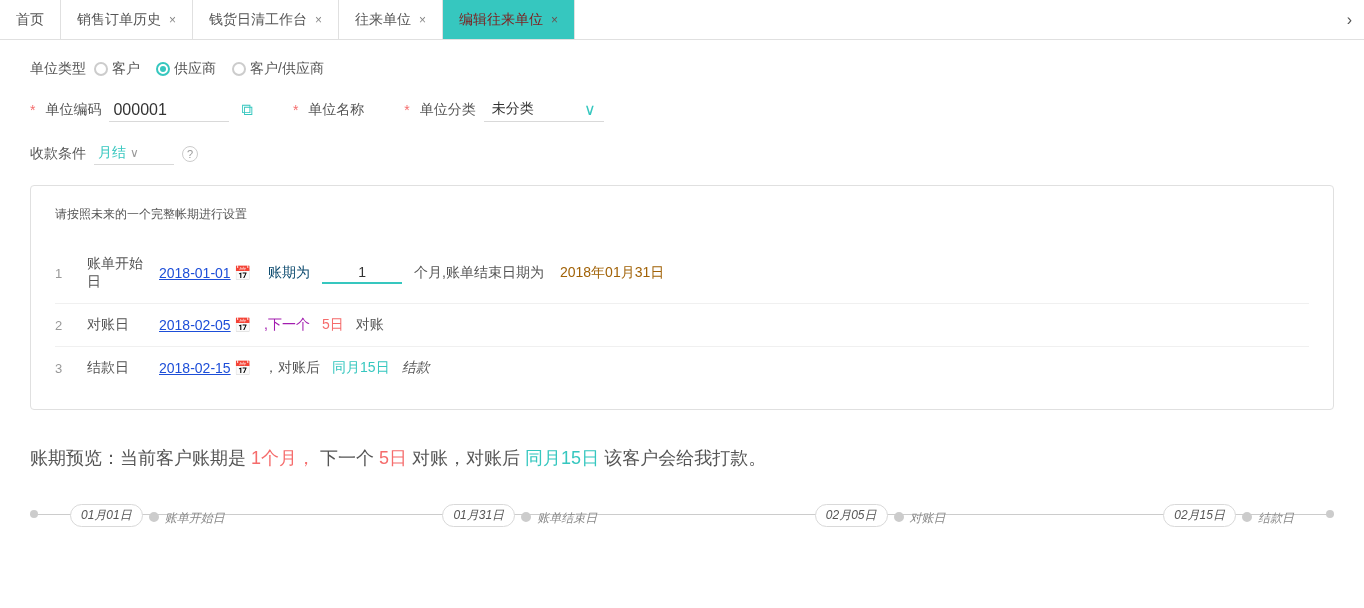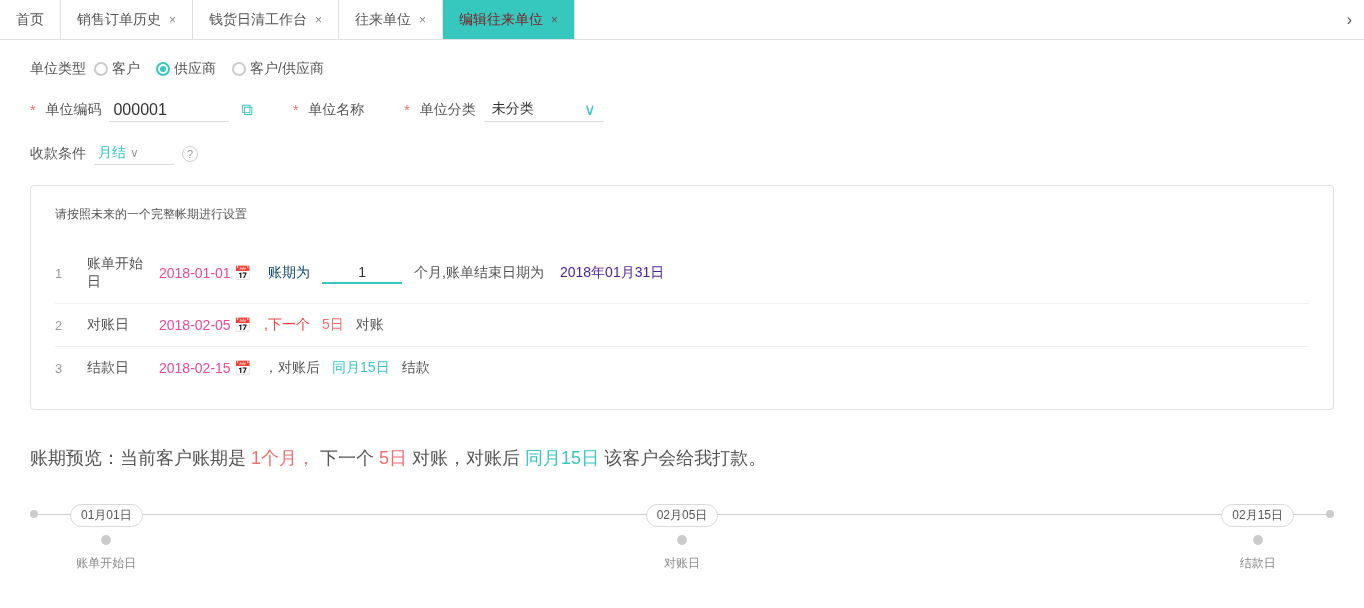--- a/index.html
+++ b/index.html
@@ -173,22 +173,23 @@
     .row-label {
       width: 60px;
       color: #555;
     }
     .date-field {
       display: flex;
       align-items: center;
       gap: 4px;
     }
     .date-value {
-      color: #ec4899;
+      color: #1d4ed8;
       font-size: 14px;
+      text-decoration: underline;
     }
     .calendar-icon {
       color: #36c7bf;
       cursor: pointer;
       font-size: 14px;
     }
 
     .period-input {
       border: none;
       border-bottom: 2px solid #36c7bf;
@@ -227,23 +228,24 @@
     }
     .timeline-nodes {
       display: flex;
       width: 100%;
       justify-content: space-between;
       position: relative;
       z-index: 1;
     }
     .timeline-node {
       display: flex;
-      flex-direction: column;
+      flex-direction: row;
       align-items: center;
       gap: 6px;
+      font-style: italic;
     }
     .node-dot {
       width: 10px; height: 10px;
       border-radius: 50%;
       background: #ccc;
       border: 2px solid #ccc;
     }
     .node-label-box {
       background: #fff;
       border: 1px solid #d9d9d9;
@@ -361,45 +363,45 @@
     <div class="period-row">
       <span class="row-num">1</span>
       <span class="row-label">账单开始日</span>
       <div class="date-field">
         <span class="date-value">2018-01-01</span>
         <span class="calendar-icon">📅</span>
       </div>
       <span style="color:#0c4a6e; margin-left:4px;">账期为</span>
       <input class="period-input" value="1" style="">
       <span style="color:#555;">个月,账单结束日期为</span>
-      <span style="color:#4c1d95; margin-left:4px;">2018年01月31日</span>
+      <span style="color:#a16207; margin-left:4px;">2018年01月31日</span>
     </div>
 
     <div class="period-row">
       <span class="row-num">2</span>
       <span class="row-label">对账日</span>
       <div class="date-field">
         <span class="date-value">2018-02-05</span>
         <span class="calendar-icon">📅</span>
       </div>
-      <span style="color:#ef4444;">,下一个</span>
+      <span style="color:#a21caf;">,下一个</span>
       <span style="color:#f56c6c;">5日</span>
       <span style="color:#555;">对账</span>
     </div>
 
     <div class="period-row">
       <span class="row-num">3</span>
       <span class="row-label">结款日</span>
       <div class="date-field">
         <span class="date-value">2018-02-15</span>
         <span class="calendar-icon">📅</span>
       </div>
       <span style="color:#555;">，对账后</span>
       <span style="color:#36c7bf;">同月15日</span>
-      <span style="color:#555;">结款</span>
+      <span style="color:#555;font-style:italic;">结款</span>
     </div>
   </div>
 
   <div class="preview-section">
     <div class="preview-text">
       <span>账期预览：当前客户账期是</span>
       <span style="color:#f56c6c;">1个月，</span>
       <span>下一个</span>
       <span style="color:#f56c6c;">5日</span>
       <span>对账，对账后</span>
@@ -413,20 +415,27 @@
       <div class="timeline-nodes">
 
         <div class="timeline-node" style="margin-left:40px;">
           <div class="node-label-box">
             <span>01月01日</span>
           </div>
           <div class="node-dot"></div>
           <span class="node-sublabel">账单开始日</span>
         </div>
 
+        <div class="timeline-node">
+          <div class="node-label-box">
+            <span>01月31日</span>
+          </div>
+          <div class="node-dot"></div>
+          <span class="node-sublabel">账单结束日</span>
+        </div>
 
         <div class="timeline-node">
           <div class="node-label-box">
             <span>02月05日</span>
           </div>
           <div class="node-dot"></div>
           <span class="node-sublabel">对账日</span>
         </div>
 
         <div class="timeline-node" style="margin-right:40px;">

